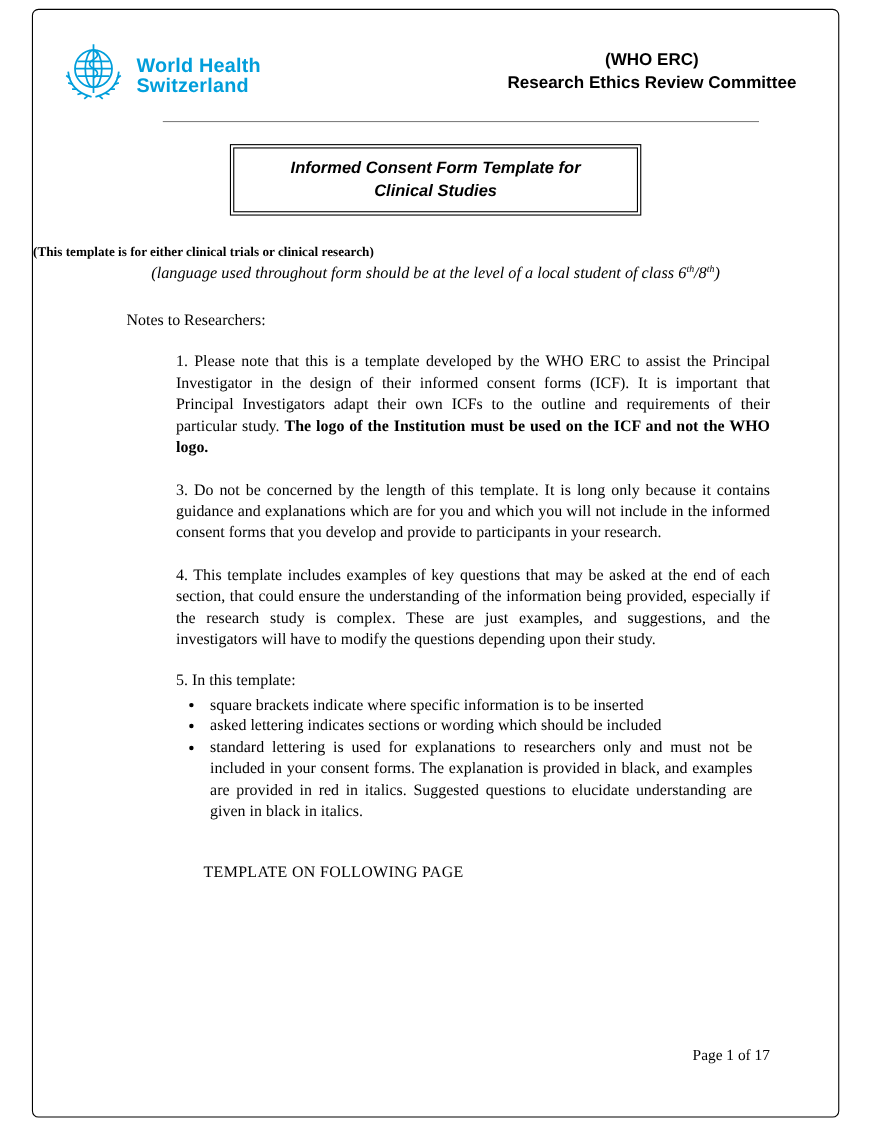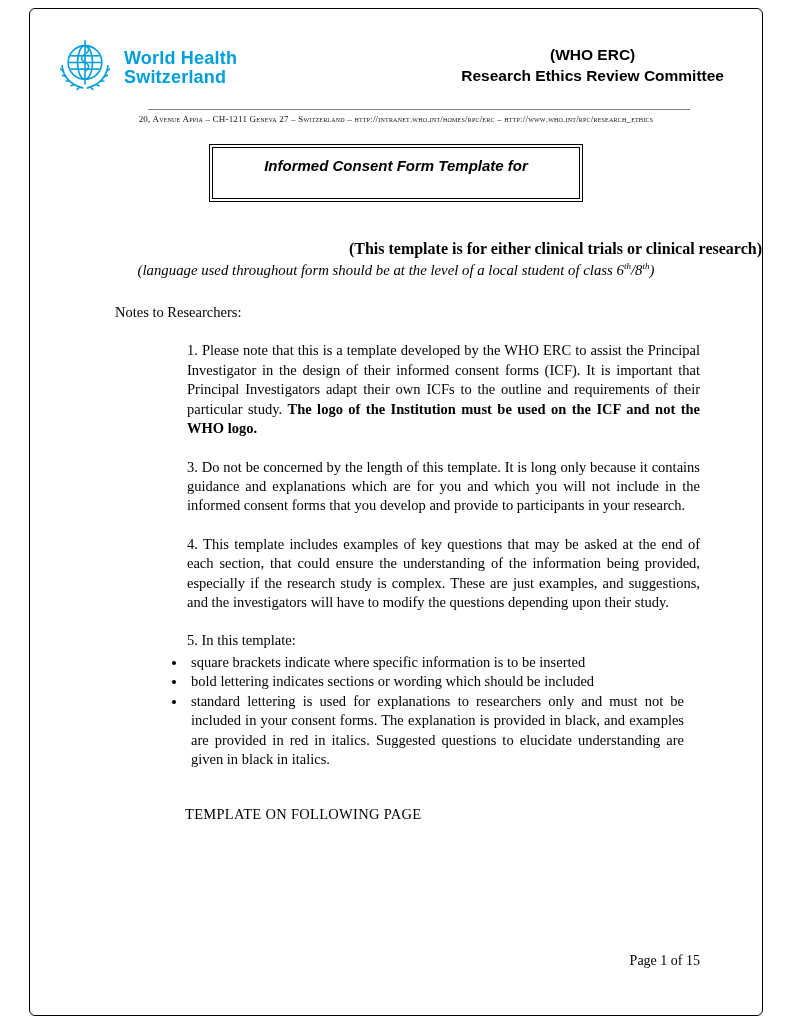--- a/index.html
+++ b/index.html
@@ -58,51 +58,51 @@
   
   .title-box-outer {
     width: 368px;
     margin: 20px auto 0 auto;
     border: 1.6px solid #000;
     padding: 2px;
     background: #fff;
   }
   .title-box-inner {
     border: 1px solid #000;
-    padding: 7px 10px 22px 10px;
+    padding: 7px 10px 8px 10px;
     text-align: center;
     font-family: "Liberation Sans", sans-serif;
     font-weight: bold;
     font-style: italic;
     font-size: 15px;
     line-height: 1.4;
   }
   
   .subtitle-bold {
-    margin-top: 38px;
-    text-align: right;
+    margin-top: 26px;
+    text-align: left;
     font-weight: bold;
-    font-size: 16px;
+    font-size: 12px;
   }
   .subtitle-italic {
     margin-top: 4px;
     text-align: center;
     font-style: italic;
     font-size: 14.8px;
   }
   sup.sm { font-size: 9px; vertical-align: super; line-height: 0; }
   
   .body-wrap {
     padding: 0 62px 0 85px;
     font-size: 14.5px;
     line-height: 1.34;
   }
   .notes-heading { margin-top: 24px; }
   .note-item {
-    margin: 19px 0 0 72px;
+    margin: 19px 0 0 45px;
     text-align: justify;
   }
   .bullet-list {
     margin: 2px 16px 0 45px;
     padding-left: 27px;
     text-align: justify;
   }
   .bullet-list li { padding-left: 4px; }
   .template-note {
     margin: 36px 0 0 70px;
@@ -148,47 +148,47 @@
           <div>Switzerland</div>
         </div>
       </div>
       <div class="committee">
         <div>(WHO ERC)</div>
         <div>Research Ethics Review Committee</div>
       </div>
     </div>
 
     <div class="header-rule"></div>
-    <div class="address">20, Avenue Appia – CH-1211 Geneva 27 – Switzerland – http://intranet.who.int/homes/rpc/erc – http://www.who.int/rpc/research_ethics</div>
 
     <div class="title-box-outer">
       <div class="title-box-inner">
         <div>Informed Consent Form Template for</div>
+        <div>Clinical Studies</div>
       </div>
     </div>
 
     <div class="subtitle-bold">(This template is for either clinical trials or clinical research)</div>
     <div class="subtitle-italic"><span>(language used throughout form should be at the level of a local student of class 6</span><sup class="sm">th</sup><span>/8</span><sup class="sm">th</sup><span>)</span></div>
 
     <div class="body-wrap">
       <div class="notes-heading">Notes to Researchers:</div>
 
       <p class="note-item"><span>1. Please note that this is a template developed by the WHO ERC to assist the Principal Investigator in the design of their informed consent forms (ICF). It is important that Principal Investigators adapt their own ICFs to the outline and requirements of their particular study. </span><span class="bold">The logo of the Institution must be used on the ICF and not the WHO logo.</span></p>
 
 
       <p class="note-item">3. Do not be concerned by the length of this template. It is long only because it contains guidance and explanations which are for you and which you will not include in the informed consent forms that you develop and provide to participants in your research.</p>
 
       <p class="note-item">4. This template includes examples of key questions that may be asked at the end of each section, that could ensure the understanding of the information being provided, especially if the research study is complex. These are just examples, and suggestions, and the investigators will have to modify the questions depending upon their study.</p>
 
       <p class="note-item">5. In this template:</p>
 
       <ul class="bullet-list">
         <li>square brackets indicate where specific information is to be inserted</li>
-        <li>bold lettering indicates sections or wording which should be included</li>
+        <li>asked lettering indicates sections or wording which should be included</li>
         <li>standard lettering is used for explanations to researchers only and must not be included in your consent forms. The explanation is provided in black, and examples are provided in red in italics. Suggested questions to elucidate understanding are given in black in italics.</li>
       </ul>
 
       <div class="template-note">TEMPLATE ON FOLLOWING PAGE</div>
     </div>
 
-    <div class="footer-page">Page 1 of 15</div>
+    <div class="footer-page">Page 1 of 17</div>
   </div>
 </div>
 
 </body></html>

